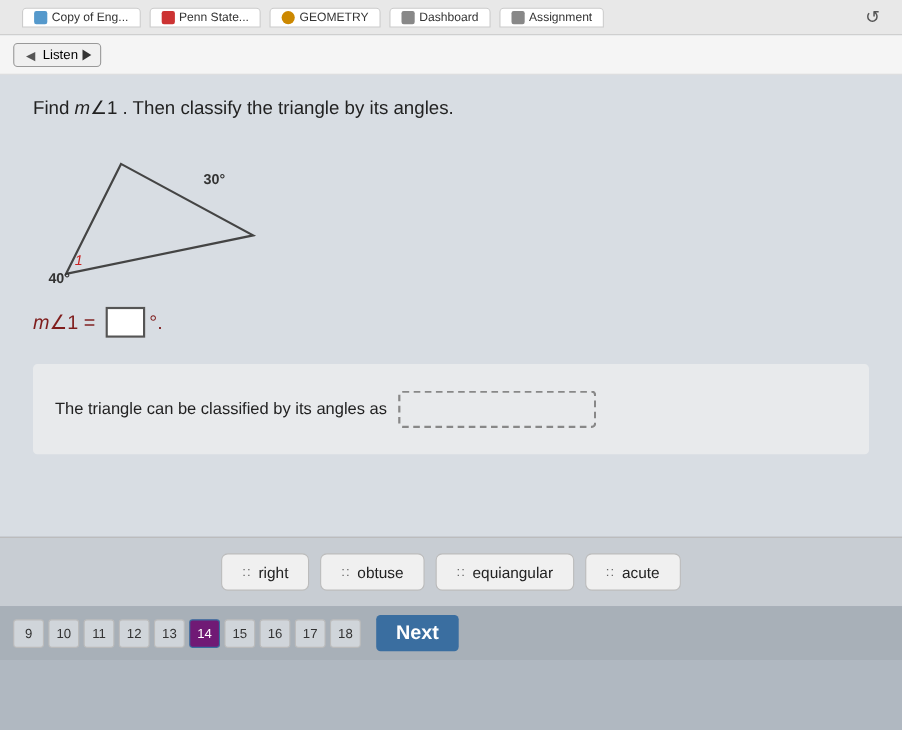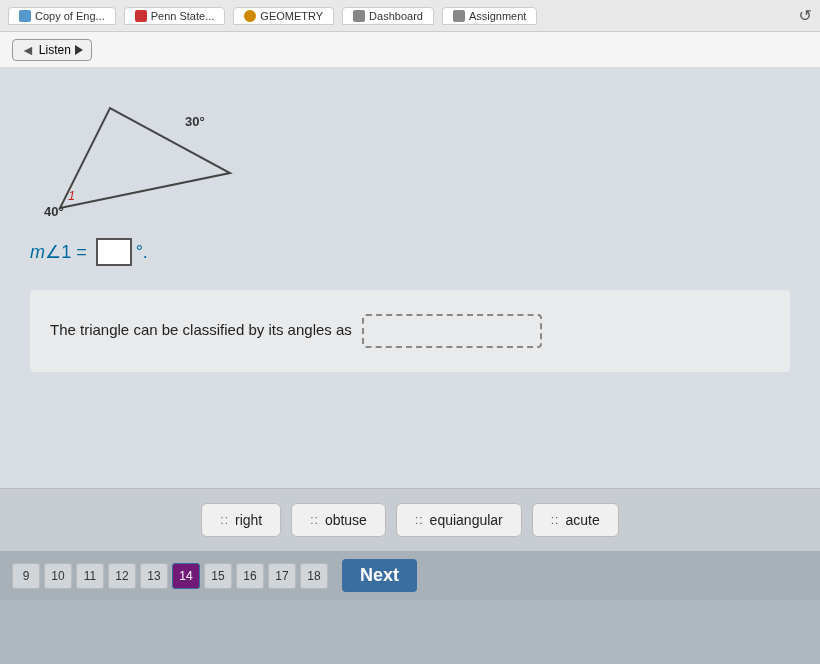--- a/index.html
+++ b/index.html
@@ -12,21 +12,21 @@
       overflow: hidden;
       position: relative;
     }
 
     
     .top-bar {
       background: #e8e8e8;
       height: 32px;
       display: flex;
       align-items: center;
-      padding: 0 8px;
+      padding: 0 20px;
       gap: 8px;
       border-bottom: 1px solid #ccc;
     }
 
     .top-bar-tab {
       background: #fff;
       border: 1px solid #ccc;
       border-radius: 4px 4px 0 0;
       padding: 2px 10px;
       font-size: 11px;
@@ -114,21 +114,21 @@
 
     .triangle-svg {
       position: absolute;
       top: 0;
       left: 0;
     }
 
     
     .angle-equation {
       font-size: 18px;
-      color: #0369a1;
+      color: #7f1d1d;
       margin: 16px 0 24px 0;
       display: flex;
       align-items: center;
       gap: 4px;
     }
 
     .answer-box {
       display: inline-block;
       width: 36px;
       height: 28px;
@@ -295,20 +295,23 @@
 <div class="nav-bar">
   <div class="listen-btn">
     <span class="back-icon">◄</span>
     <span>Listen</span>
     <span class="play-icon"></span>
   </div>
 </div>
 
 <div class="main-content">
 
+  <div class="problem-title">
+    Find <em>m</em>∠1 . Then classify the triangle by its angles.
+  </div>
 
   <div class="triangle-container">
     <svg class="triangle-svg" width="220" height="140" viewBox="0 0 220 140">
 
       <polygon points="30,120 200,85 80,20" fill="none" stroke="#444" stroke-width="2"></polygon>
 
       <text x="38" y="112" font-size="13" fill="#cc2222" font-style="italic">1</text>
 
       <text x="155" y="38" font-size="13" fill="#333" font-weight="bold">30°</text>
 

